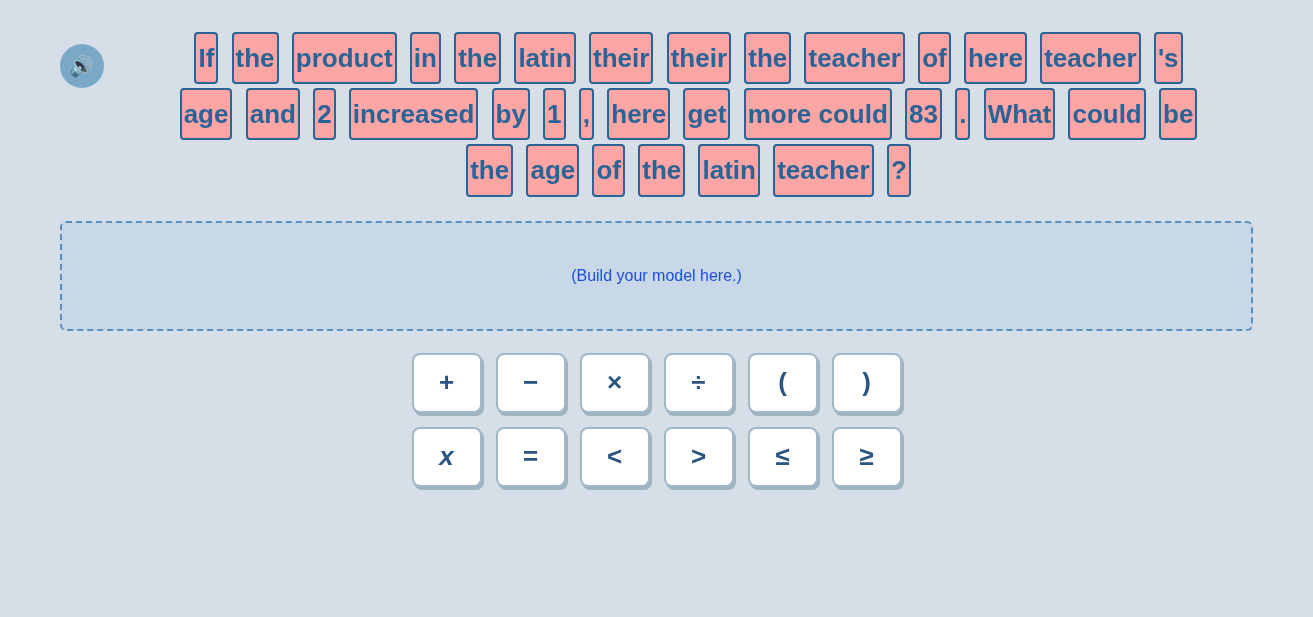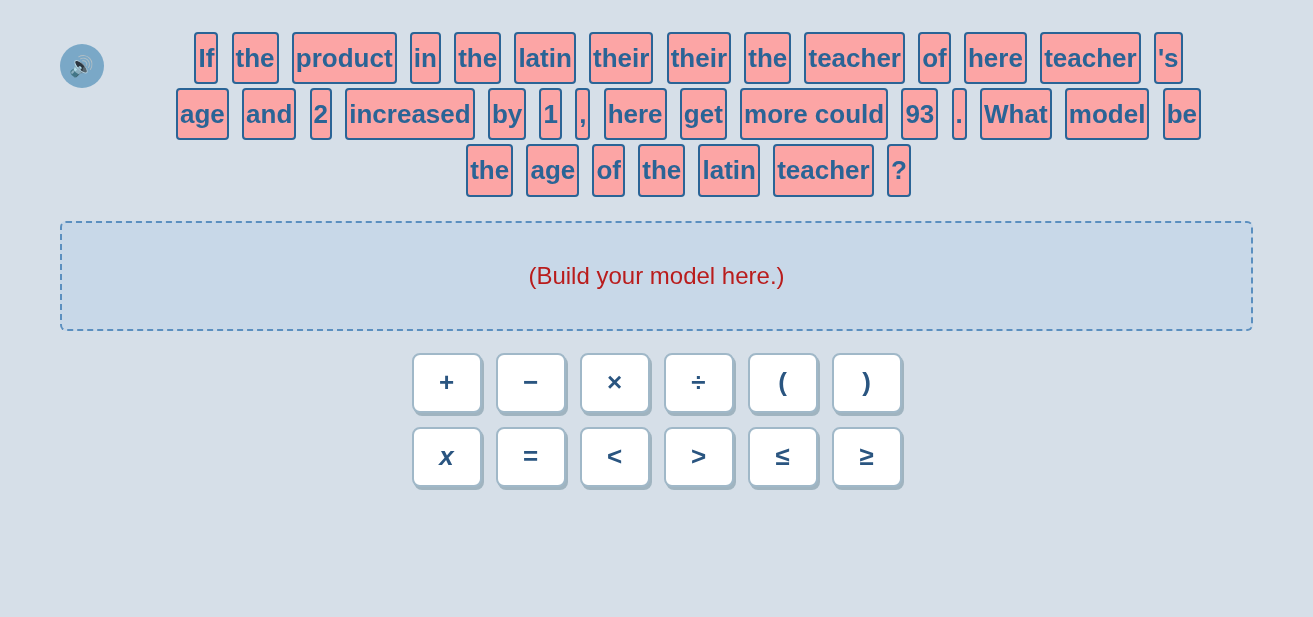--- a/index.html
+++ b/index.html
@@ -84,22 +84,22 @@
       background: #c8d8e8;
       min-height: 110px;
       display: flex;
       align-items: center;
       justify-content: center;
       margin-top: 22px;
       margin-bottom: 22px;
     }
 
     .model-placeholder {
-      color: #b91c1c;
-      font-size: 24px;
+      color: #1d4ed8;
+      font-size: 16px;
       font-style: normal;
     }
 
     
     .keyboard-area {
       display: flex;
       flex-direction: column;
       align-items: center;
       gap: 14px;
     }
@@ -162,24 +162,24 @@
       <span class="word">age</span>
       <span class="word">and</span>
       <span class="word">2</span>
       <span class="word">increased</span>
       <span class="word">by</span>
       <span class="word">1</span>
       <span class="word">,</span>
       <span class="word">here</span>
       <span class="word">get</span>
       <span class="word">more could</span>
-      <span class="word">93</span>
+      <span class="word">83</span>
       <span class="word">.</span>
       <span class="word">What</span>
-      <span class="word">model</span>
+      <span class="word">could</span>
       <span class="word">be</span>
       <br>
       
       <span class="word">the</span>
       <span class="word">age</span>
       <span class="word">of</span>
       <span class="word">the</span>
       <span class="word">latin</span>
       <span class="word">teacher</span>
       <span class="word">?</span>

